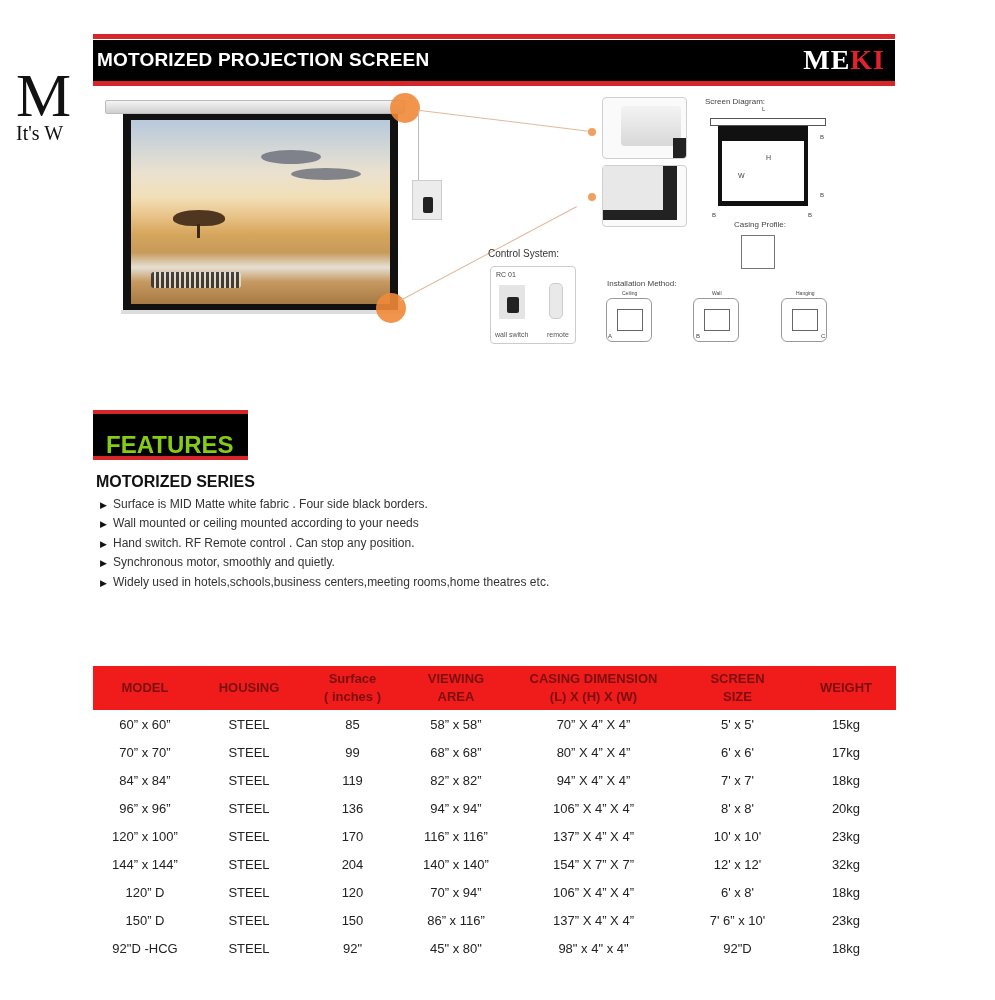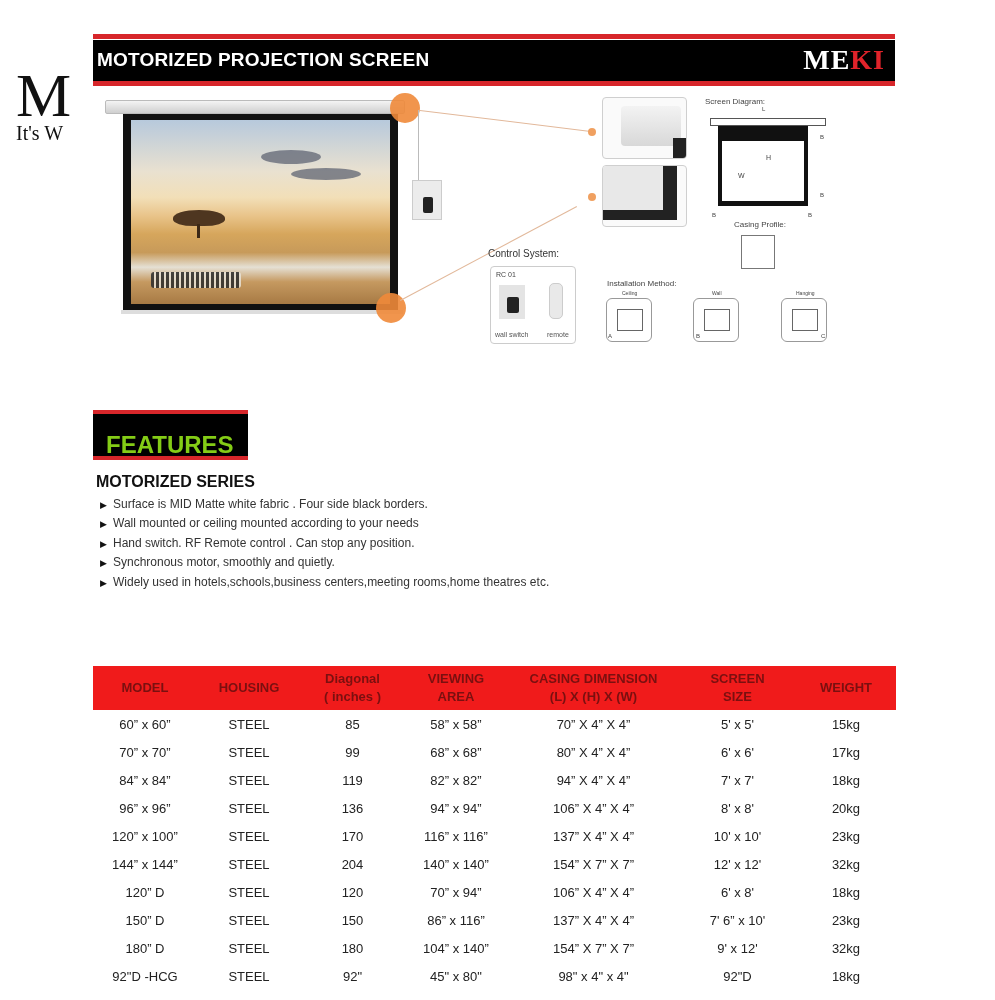--- a/index.html
+++ b/index.html
@@ -182,21 +182,21 @@
       <col class="col3">
       <col class="col4">
       <col class="col5">
       <col class="col6">
       <col class="col7">
     </colgroup>
   <thead>
     <tr>
       <th><span>MODEL</span></th>
       <th><span>HOUSING</span></th>
-      <th><span>Diagonal</span><br><span>( inches )</span></th>
+      <th><span>Surface</span><br><span>( inches )</span></th>
       <th><span>VIEWING</span><br><span>AREA</span></th>
       <th><span>CASING DIMENSION</span><br><span>(L) X (H) X (W)</span></th>
       <th><span>SCREEN</span><br><span>SIZE</span></th>
       <th><span>WEIGHT</span></th>
     </tr>
   </thead>
   <tbody id="spec-body">
       <tr>
         <td>60” x 60”</td>
         <td>STEEL</td>
@@ -263,29 +263,20 @@
       <tr>
         <td>150” D</td>
         <td>STEEL</td>
         <td>150</td>
         <td>86” x 116”</td>
         <td>137” X 4” X 4”</td>
         <td>7' 6” x 10'</td>
         <td>23kg</td>
       </tr>
       <tr>
-        <td>180” D</td>
-        <td>STEEL</td>
-        <td>180</td>
-        <td>104” x 140”</td>
-        <td>154” X 7” X 7”</td>
-        <td>9' x 12'</td>
-        <td>32kg</td>
-      </tr>
-      <tr>
         <td>92"D -HCG</td>
         <td>STEEL</td>
         <td>92"</td>
         <td>45" x 80"</td>
         <td>98" x 4" x 4"</td>
         <td>92"D</td>
         <td>18kg</td>
       </tr>
     </tbody>
 </table>

